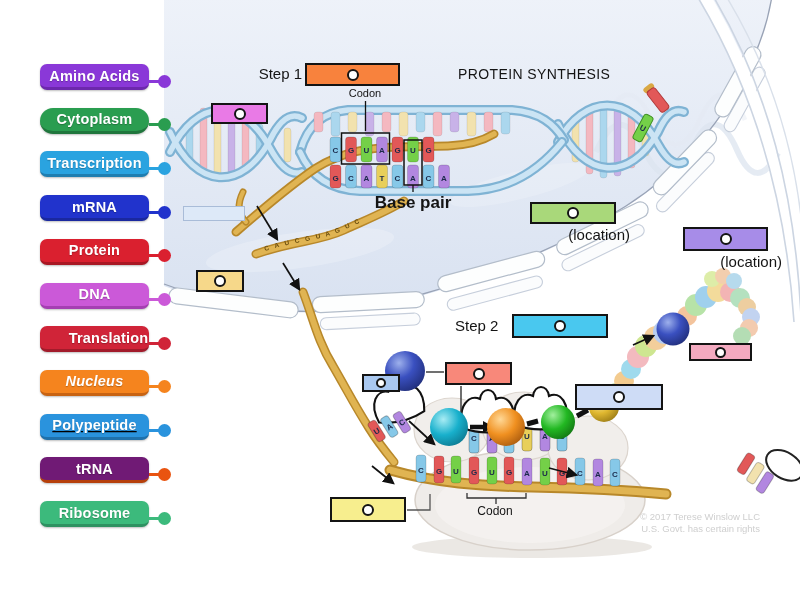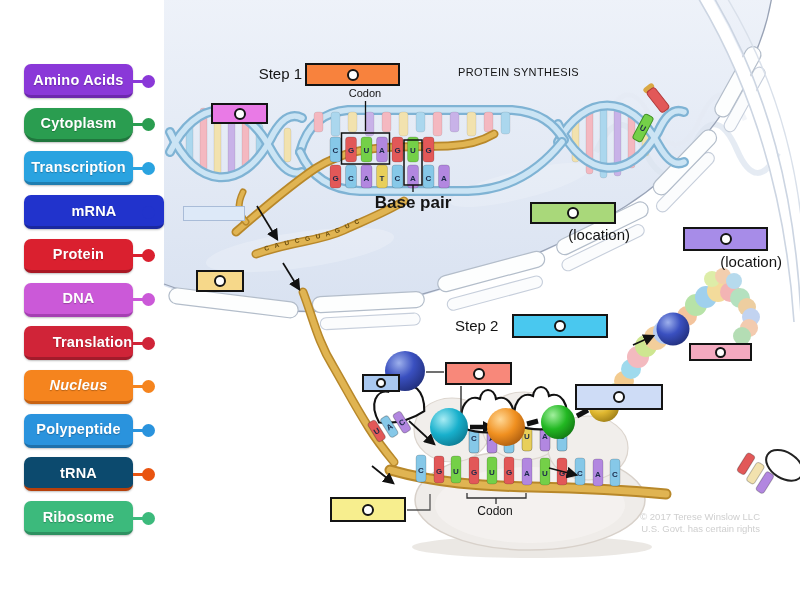--- a/index.html
+++ b/index.html
@@ -1,19 +1,19 @@
 <!DOCTYPE html>
 <html><head>
 <meta charset="utf-8">
 <style>
   html,body{margin:0;padding:0;background:#fff;}
   #stage{position:relative;width:800px;height:600px;background:#fff;overflow:hidden;
          font-family:"Liberation Sans",sans-serif;}
   #art{position:absolute;left:0;top:0;}
-  .chip{position:absolute;left:24px;width:109px;height:34px;}
+  .chip{position:absolute;left:40px;width:109px;height:26px;}
   .chip-box{position:absolute;inset:0;border-radius:7px;display:flex;align-items:center;justify-content:center;
             border-bottom:3px solid #000;box-shadow:0 1px 2px rgba(0,0,0,.25);}
   .chip-label{color:#fff;font-weight:700;font-size:14.5px;letter-spacing:.2px;white-space:nowrap;
               text-shadow:0 1px 1px rgba(0,0,0,.25);}
   .chip-stem{position:absolute;left:109px;top:15.5px;width:10px;height:3px;}
   .chip-dot{position:absolute;left:118px;top:10.5px;width:13px;height:13px;border-radius:50%;}
   .abox{position:absolute;box-sizing:border-box;border:2px solid #141414;display:flex;align-items:center;justify-content:center;z-index:4;}
   .dot{width:12px;height:12px;box-sizing:border-box;background:#fff;border:2.5px solid #141414;border-radius:50%;}
   .cap{position:absolute;font-size:15px;color:#141414;text-align:right;z-index:4;}
   .lbl{position:absolute;color:#141414;z-index:3;}
@@ -358,21 +358,21 @@
       <line x1="372" y1="466" x2="393" y2="483" marker-end="url(#ah)"></line>
       <line x1="409" y1="421" x2="434" y2="444" marker-end="url(#ah)"></line>
       <line x1="549" y1="468" x2="576" y2="475" marker-end="url(#ah)"></line>
       <line x1="633" y1="345" x2="653" y2="336" marker-end="url(#ah)"></line>
     </g>
 
     <path d="M407,510 L430,510 L430,494" stroke="#555" stroke-width="1.3" fill="none"></path>
   </svg>
 
   <div class="lbl" style="left:247px;top:65px;width:55px;text-align:right;font-size:15px;">Step 1</div>
-  <div class="lbl" style="left:458px;top:66px;font-size:11px;letter-spacing:.4px;">PROTEIN SYNTHESIS</div>
+  <div class="lbl" style="left:458px;top:66px;font-size:14px;letter-spacing:.4px;">PROTEIN SYNTHESIS</div>
   <div class="lbl" style="left:455px;top:317px;font-size:15px;">Step 2</div>
   <div class="lbl" style="left:337px;top:87px;width:56px;text-align:center;font-size:11px;">Codon</div>
   <div class="lbl" style="left:373px;top:193px;width:80px;text-align:center;font-size:17px;font-weight:700;">Base pair</div>
   <div class="lbl" style="left:467px;top:504px;width:56px;text-align:center;font-size:12px;">Codon</div>
   <div id="copyright">
     <div>© 2017 Terese Winslow LLC</div>
     <div>U.S. Govt. has certain rights</div>
   </div>
 
   <div class="abox" style="left: 305px; top: 63px; width: 95px; height: 23px; background-color: rgb(248, 130, 61);">
@@ -427,21 +427,21 @@
     <span class="chip-stem" style="background: rgb(42, 157, 80);"></span>
     <span class="chip-dot" style="background: rgb(42, 157, 80);"></span>
   </div>
       <div class="chip" style="top: 151.4px;">
     <div class="chip-box" style="background: rgb(42, 163, 224); border-bottom-color: rgb(31, 126, 176);">
       <span class="chip-label">Transcription</span>
     </div>
     <span class="chip-stem" style="background: rgb(42, 163, 224);"></span>
     <span class="chip-dot" style="background: rgb(42, 163, 224);"></span>
   </div>
-      <div class="chip" style="top: 195.1px; padding-left: 31px;">
+      <div class="chip" style="top: 195.1px;">
     <div class="chip-box" style="background: rgb(33, 51, 204); border-bottom-color: rgb(26, 40, 159);">
       <span class="chip-label">mRNA</span>
     </div>
     <span class="chip-stem" style="background: rgb(33, 51, 204);"></span>
     <span class="chip-dot" style="background: rgb(33, 51, 204);"></span>
   </div>
       <div class="chip" style="top: 238.8px;">
     <div class="chip-box" style="background: rgb(218, 32, 47); border-bottom-color: rgb(169, 24, 36);">
       <span class="chip-label">Protein</span>
     </div>
@@ -463,28 +463,28 @@
     <span class="chip-dot" style="background: rgb(208, 36, 56);"></span>
   </div>
       <div class="chip" style="top: 369.9px;">
     <div class="chip-box" style="background: rgb(245, 132, 30); border-bottom-color: rgb(200, 99, 18); font-style: italic;">
       <span class="chip-label">Nucleus</span>
     </div>
     <span class="chip-stem" style="background: rgb(245, 132, 30);"></span>
     <span class="chip-dot" style="background: rgb(245, 132, 30);"></span>
   </div>
       <div class="chip" style="top: 413.6px;">
-    <div class="chip-box" style="background: rgb(42, 147, 221); border-bottom-color: rgb(31, 113, 171);">
+    <div class="chip-box" style="background: rgb(42, 147, 221); border-bottom-color: rgb(31, 113, 171); text-decoration: underline;">
       <span class="chip-label">Polypeptide</span>
     </div>
     <span class="chip-stem" style="background: rgb(42, 147, 221);"></span>
     <span class="chip-dot" style="background: rgb(42, 147, 221);"></span>
   </div>
       <div class="chip" style="top: 457.3px;">
-    <div class="chip-box" style="background: #0c4a6e; border-bottom-color: rgb(182, 64, 11); text-align: right;">
+    <div class="chip-box" style="background: #701a75; border-bottom-color: rgb(182, 64, 11); text-align: right;">
       <span class="chip-label">tRNA</span>
     </div>
     <span class="chip-stem" style="background: rgb(233, 84, 16);"></span>
     <span class="chip-dot" style="background: rgb(233, 84, 16);"></span>
   </div>
       <div class="chip" style="top: 501px;">
     <div class="chip-box" style="background: rgb(60, 186, 124); border-bottom-color: rgb(46, 145, 97);">
       <span class="chip-label">Ribosome</span>
     </div>
     <span class="chip-stem" style="background: rgb(60, 186, 124);"></span>

